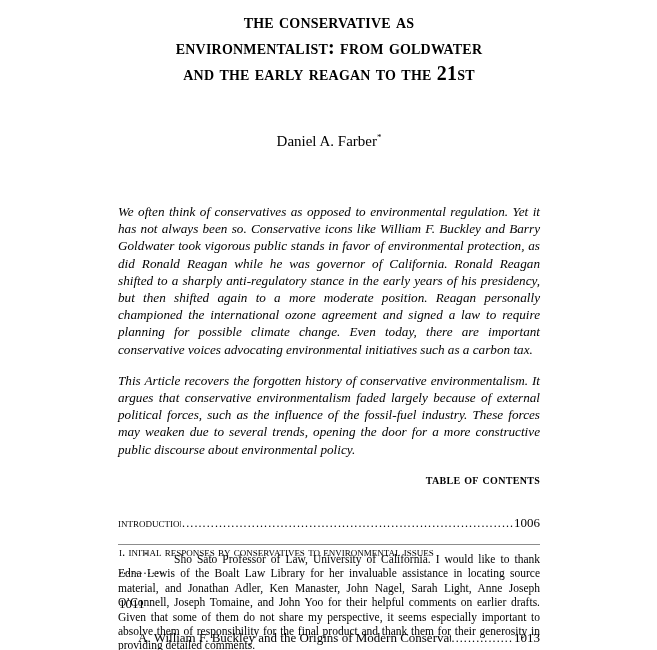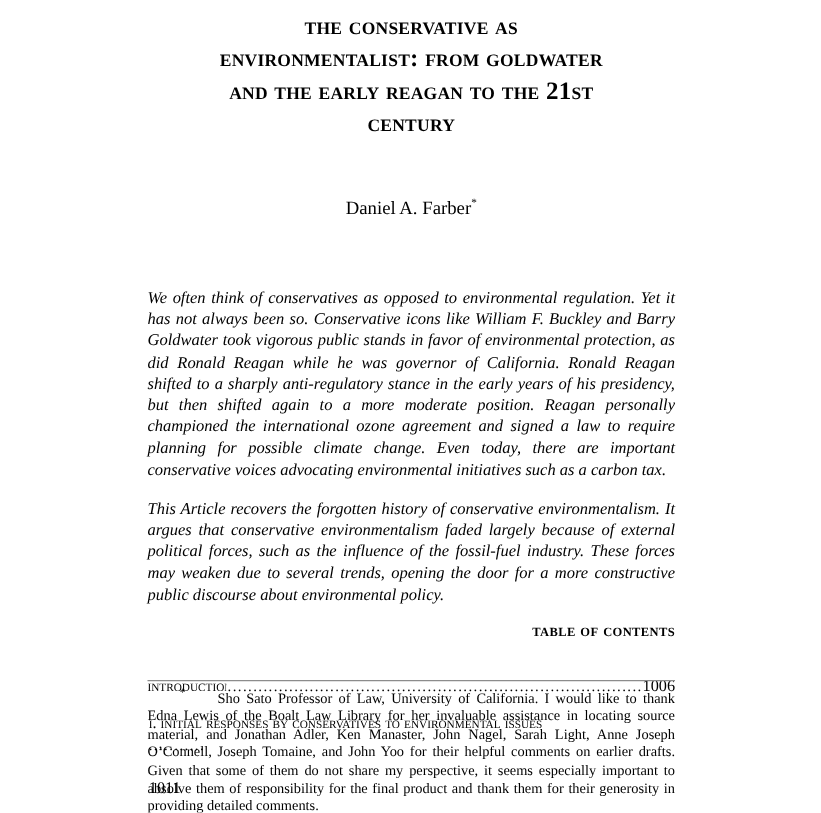--- a/index.html
+++ b/index.html
@@ -161,21 +161,20 @@
 </head>
 <body>
 
 <div class="page">
   <div class="content">
 
     <div class="title-block">
       <div class="title-line">The Conservative as</div>
       <div class="title-line">Environmentalist: From Goldwater</div>
       <div class="title-line">and the Early Reagan to the 21st</div>
-      <div class="title-line">Century</div>
     </div>
 
     <div class="author-block">
       <span class="author-name"><span>Daniel A. Farber</span><sup>*</sup></span>
     </div>
 
     <div class="abstract">
       <p>We often think of conservatives as opposed to environmental regulation. Yet it has not always been so. Conservative icons like William F. Buckley and Barry Goldwater took vigorous public stands in favor of environmental protection, as did Ronald Reagan while he was governor of California. Ronald Reagan shifted to a sharply anti-regulatory stance in the early years of his presidency, but then shifted again to a more moderate position. Reagan personally championed the international ozone agreement and signed a law to require planning for possible climate change. Even today, there are important conservative voices advocating environmental initiatives such as a carbon tax.</p>
       <p>This Article recovers the forgotten history of conservative environmentalism. It argues that conservative environmentalism faded largely because of external political forces, such as the influence of the fossil-fuel industry. These forces may weaken due to several trends, opening the door for a more constructive public discourse about environmental policy.</p>
     </div>

